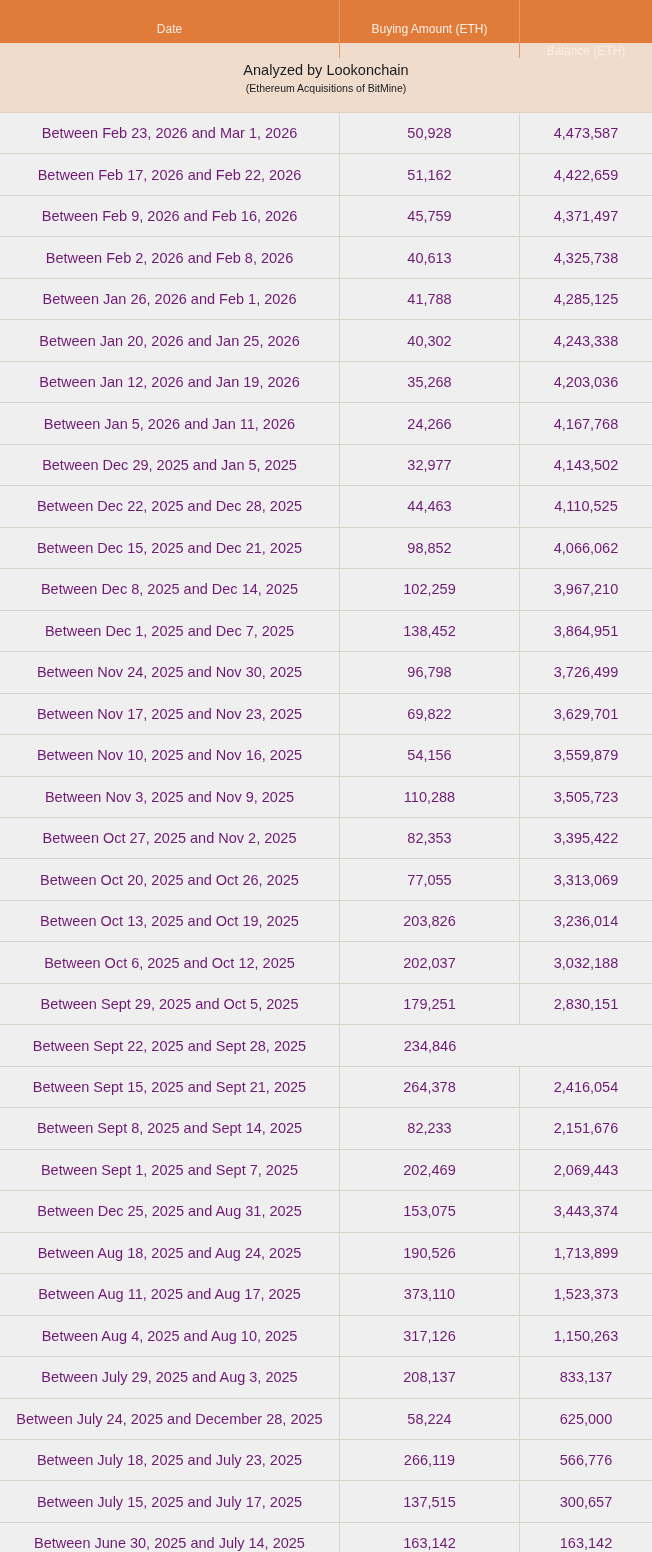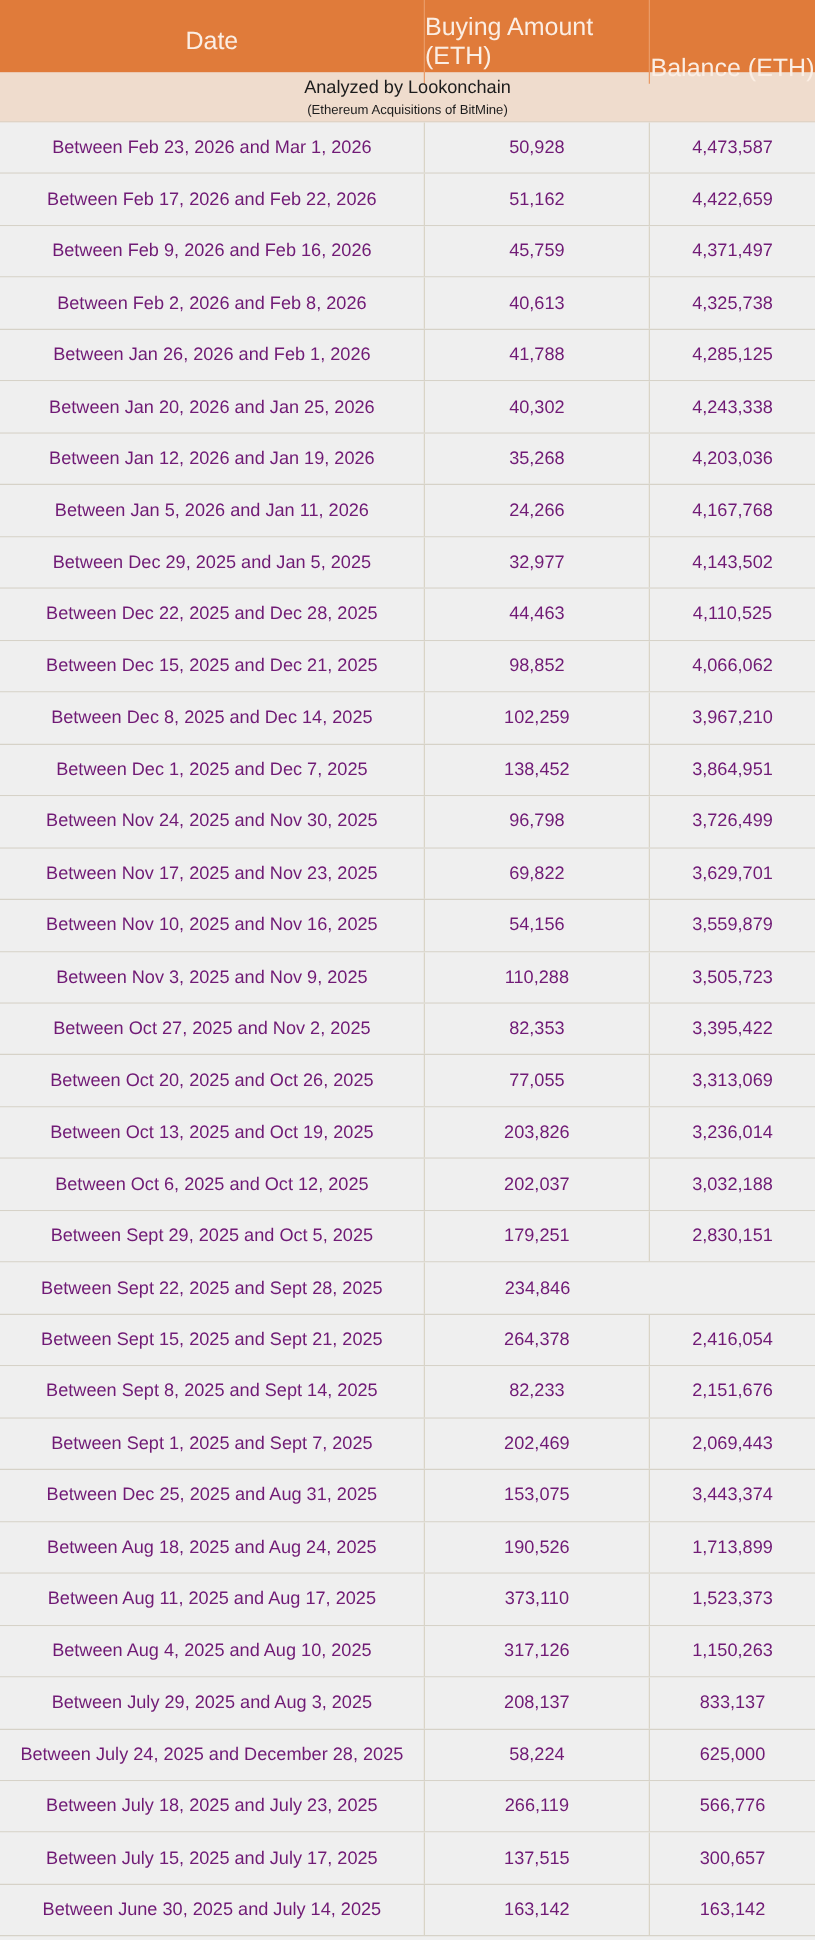--- a/index.html
+++ b/index.html
@@ -5,33 +5,33 @@
     html, body { margin: 0; padding: 0; }
     body {
       width: 652px; height: 1552px; overflow: hidden;
       background: #efefef;
       font-family: "Liberation Sans", "DejaVu Sans", sans-serif;
     }
     .table { width: 652px; }
     .header {
       display: grid;
       grid-template-columns: 340px 180px 132px;
-      height: 58px;
+      height: 43px;
       background: #e07b3a;
       color: #fbeee4;
-      font-size: 20px;
+      font-size: 12px;
     }
     .header > div {
       display: flex; align-items: center; justify-content: center;
       border-right: 1px solid #e99a66;
       box-sizing: border-box;
     }
     .header > div:last-child { border-right: none; margin-top: 44px; }
     .subheader {
-      height: 40px;
+      height: 70px;
       background: #efdccd;
       border-bottom: 1px solid #dcd0c2;
       box-sizing: border-box;
       display: flex; flex-direction: column; align-items: center; justify-content: center;
       color: #1c1c1c;
     }
     .subheader .t1 { font-size: 14.5px; line-height: 18px; }
     .subheader .t2 { font-size: 10.5px; line-height: 14px; margin-top: 2px; }
     .rows { }
     .row {

